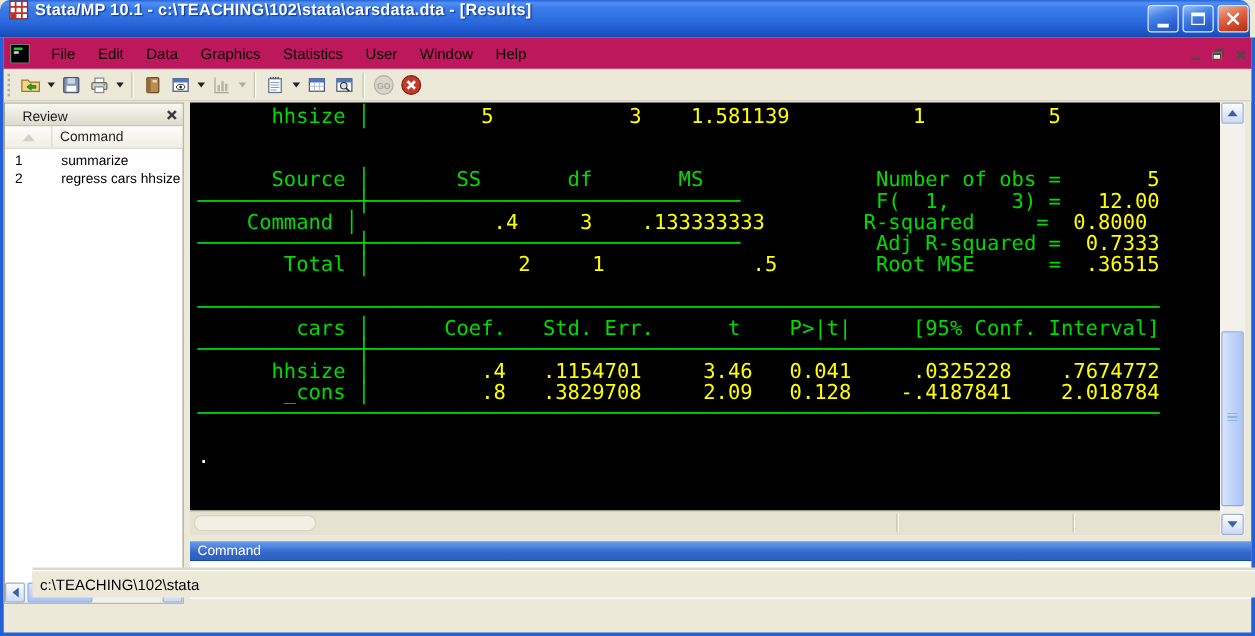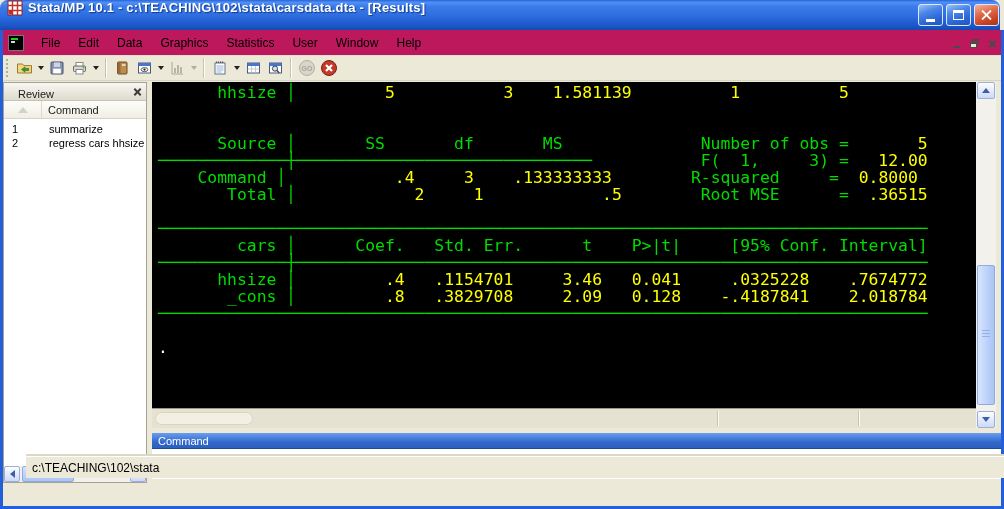--- a/index.html
+++ b/index.html
@@ -316,20 +316,21 @@
 </div>
 
 <div class="abs console">
   <div>
       <div class="cline"><span class="seg-g">      hhsize │</span><span class="seg-y">         5           3    1.581139          1          5</span></div>
       <div class="cline"></div>
       <div class="cline"></div>
       <div class="cline"><span class="seg-g">      Source │       SS       df       MS              Number of obs =</span><span class="seg-y">       5</span></div>
       <div class="cline"><span class="seg-g">─────────────┼──────────────────────────────           F(  1,     3) =</span><span class="seg-y">   12.00</span></div>
       <div class="cline"><span class="seg-g">    Command │</span><span class="seg-y">           .4     3    .133333333</span><span class="seg-g">        R-squared     =</span><span class="seg-y">  0.8000</span></div>
+      <div class="cline"><span class="seg-g">─────────────┼──────────────────────────────           Adj R-squared =</span><span class="seg-y">  0.7333</span></div>
       <div class="cline"><span class="seg-g">       Total │</span><span class="seg-y">            2     1            .5</span><span class="seg-g">        Root MSE      =</span><span class="seg-y">  .36515</span></div>
       <div class="cline"></div>
       <div class="cline"><span class="seg-g">──────────────────────────────────────────────────────────────────────────────</span></div>
       <div class="cline"><span class="seg-g">        cars │      Coef.   Std. Err.      t    P&gt;|t|     [95% Conf. Interval]</span></div>
       <div class="cline"><span class="seg-g">─────────────┼────────────────────────────────────────────────────────────────</span></div>
       <div class="cline"><span class="seg-g">      hhsize │</span><span class="seg-y">         .4   .1154701     3.46   0.041     .0325228    .7674772</span></div>
       <div class="cline"><span class="seg-g">       _cons │</span><span class="seg-y">         .8   .3829708     2.09   0.128    -.4187841    2.018784</span></div>
       <div class="cline"><span class="seg-g">──────────────────────────────────────────────────────────────────────────────</span></div>
       <div class="cline"></div>
       <div class="cline"><span class="seg-w">.</span></div>

